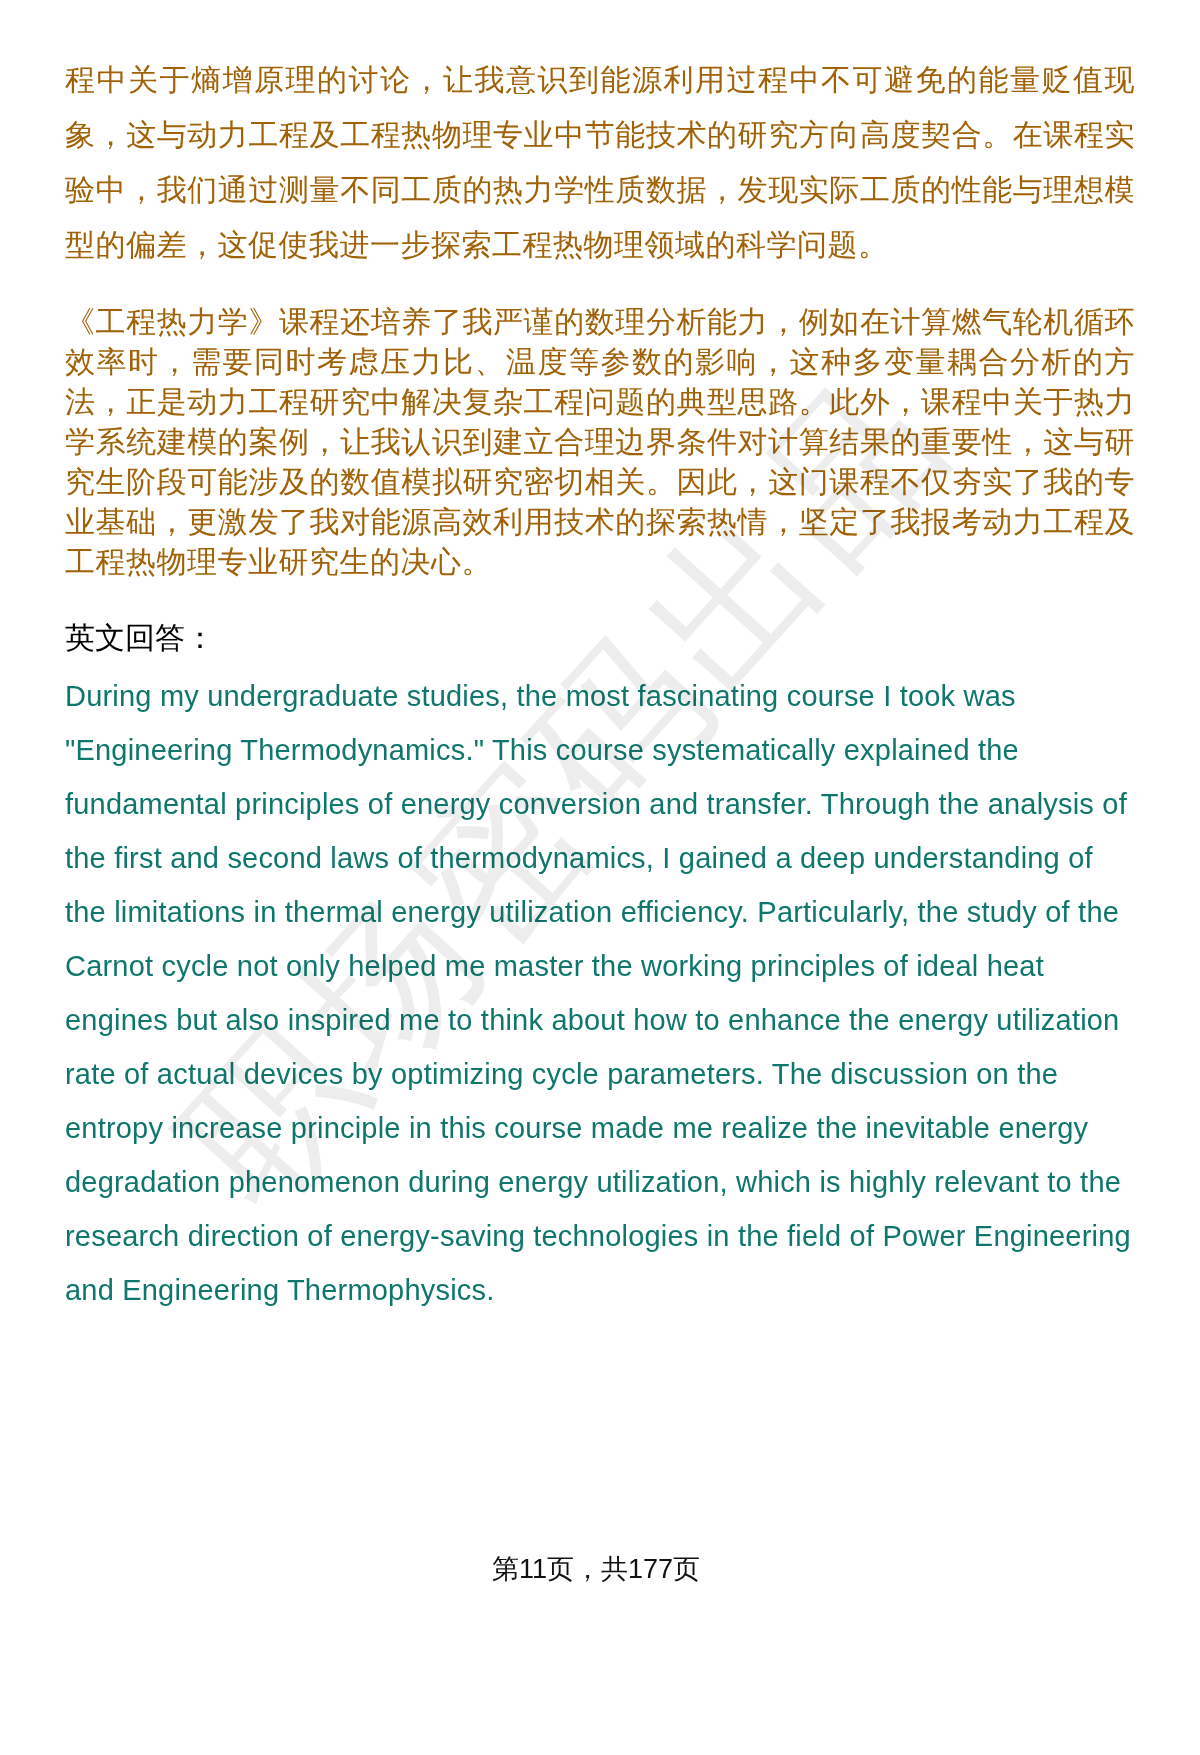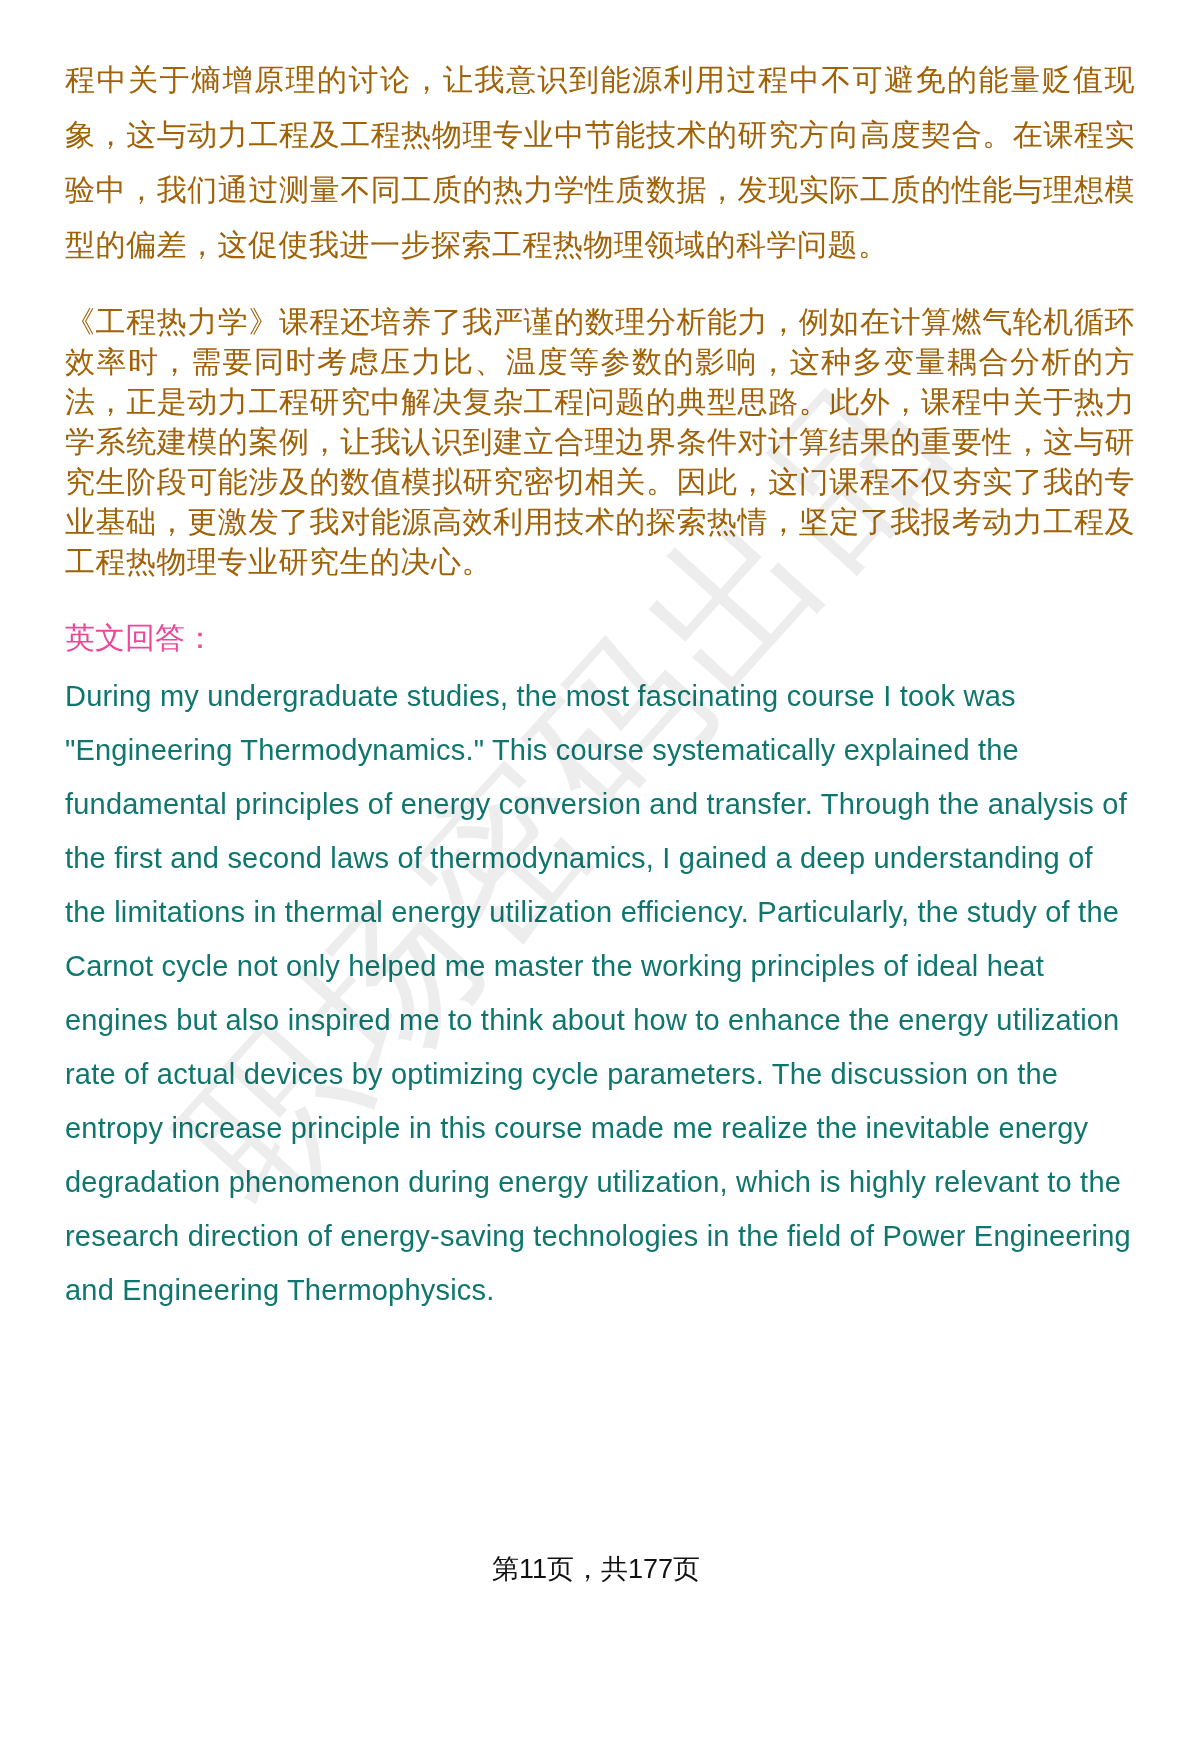--- a/index.html
+++ b/index.html
@@ -48,21 +48,21 @@
     margin-bottom: 30px;
     color: #a16207;
   }
   .para-zh.second {
     line-height: 40px;
     margin-bottom: 28px;
   }
   .section-label {
     font-size: 30px;
     line-height: 55px;
-    color: #ec4899;
+    color: #000000;
     margin-top: 10px;
   }
   .para-en {
     font-size: 29px;
     line-height: 54px;
     text-align: left;
     color: #0f766e;
     letter-spacing: 0.2px;
     margin-top: 4px;
   }

